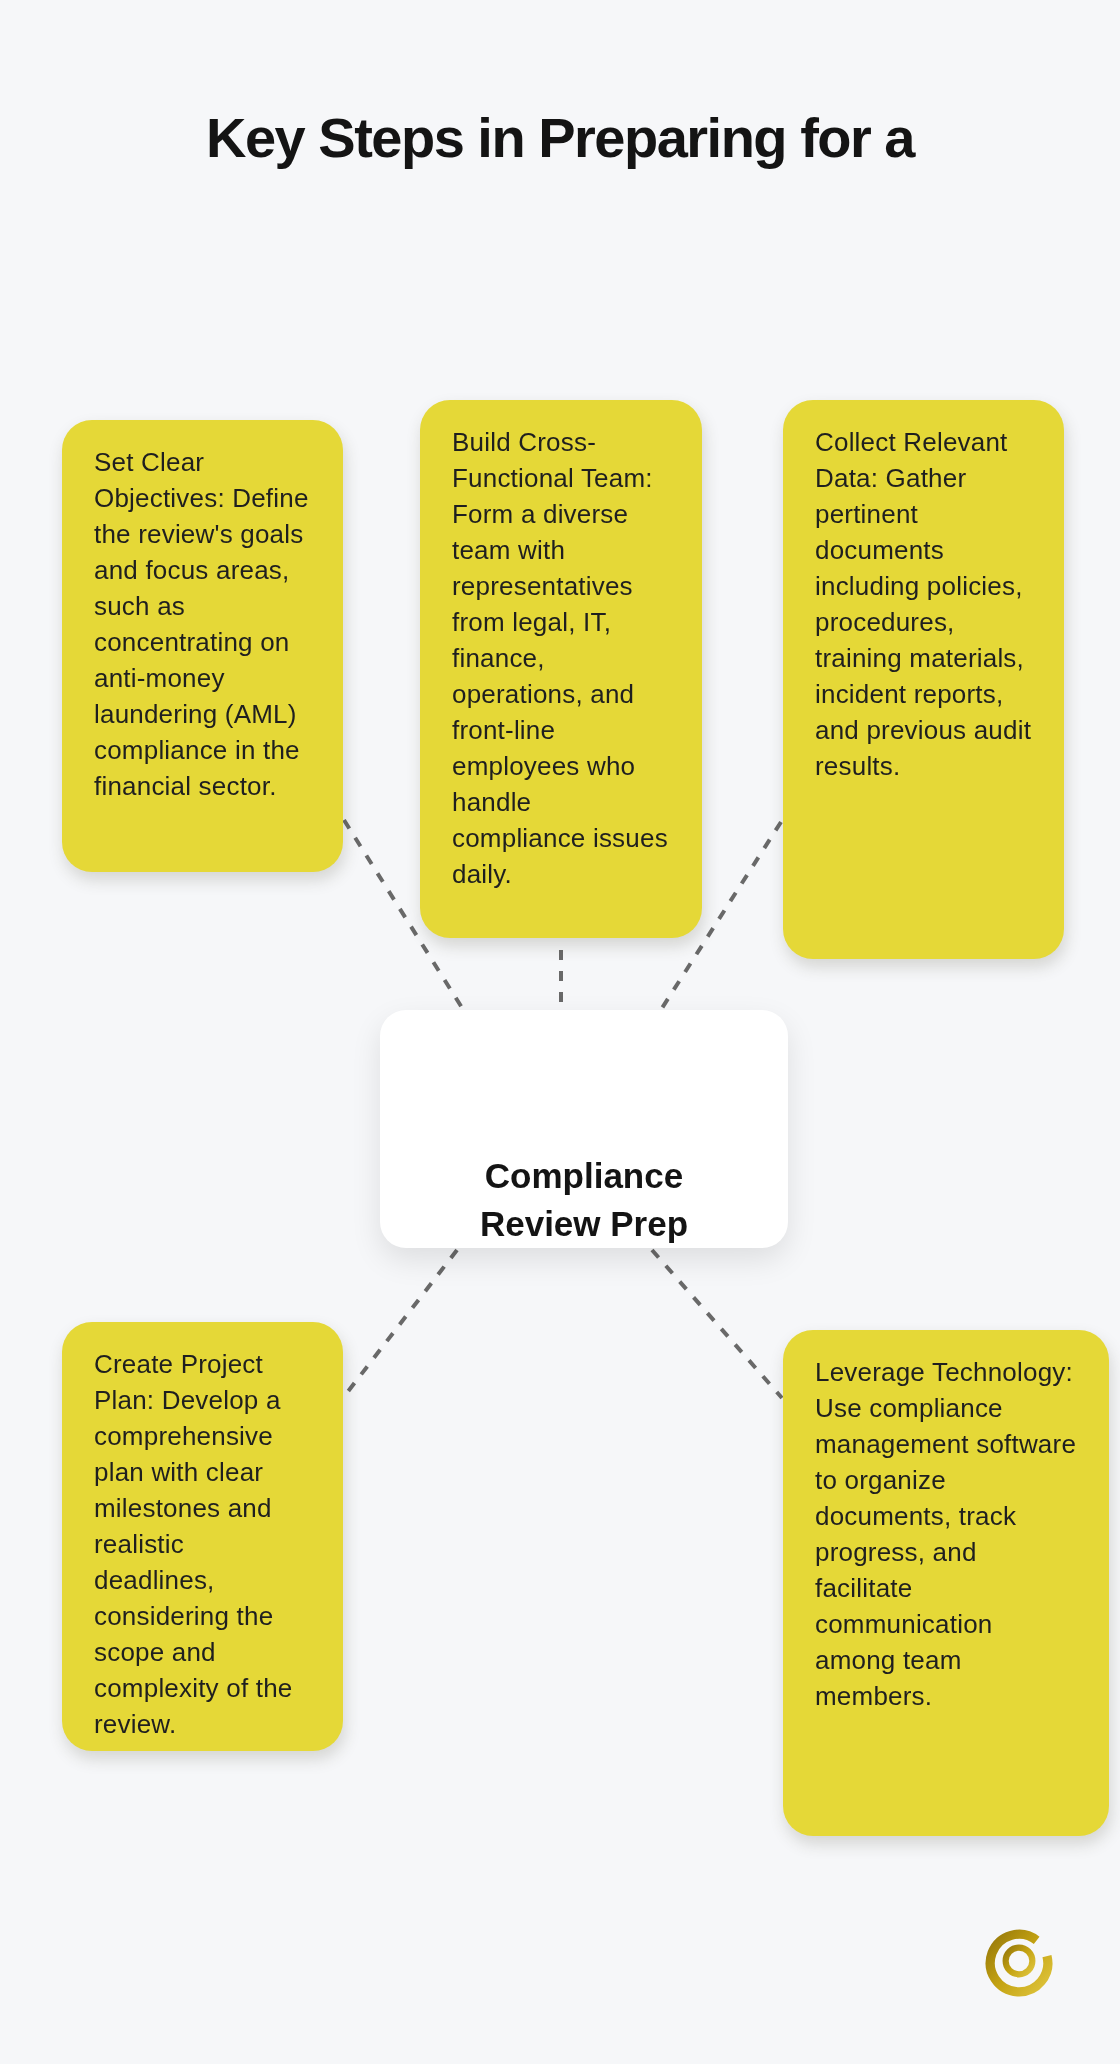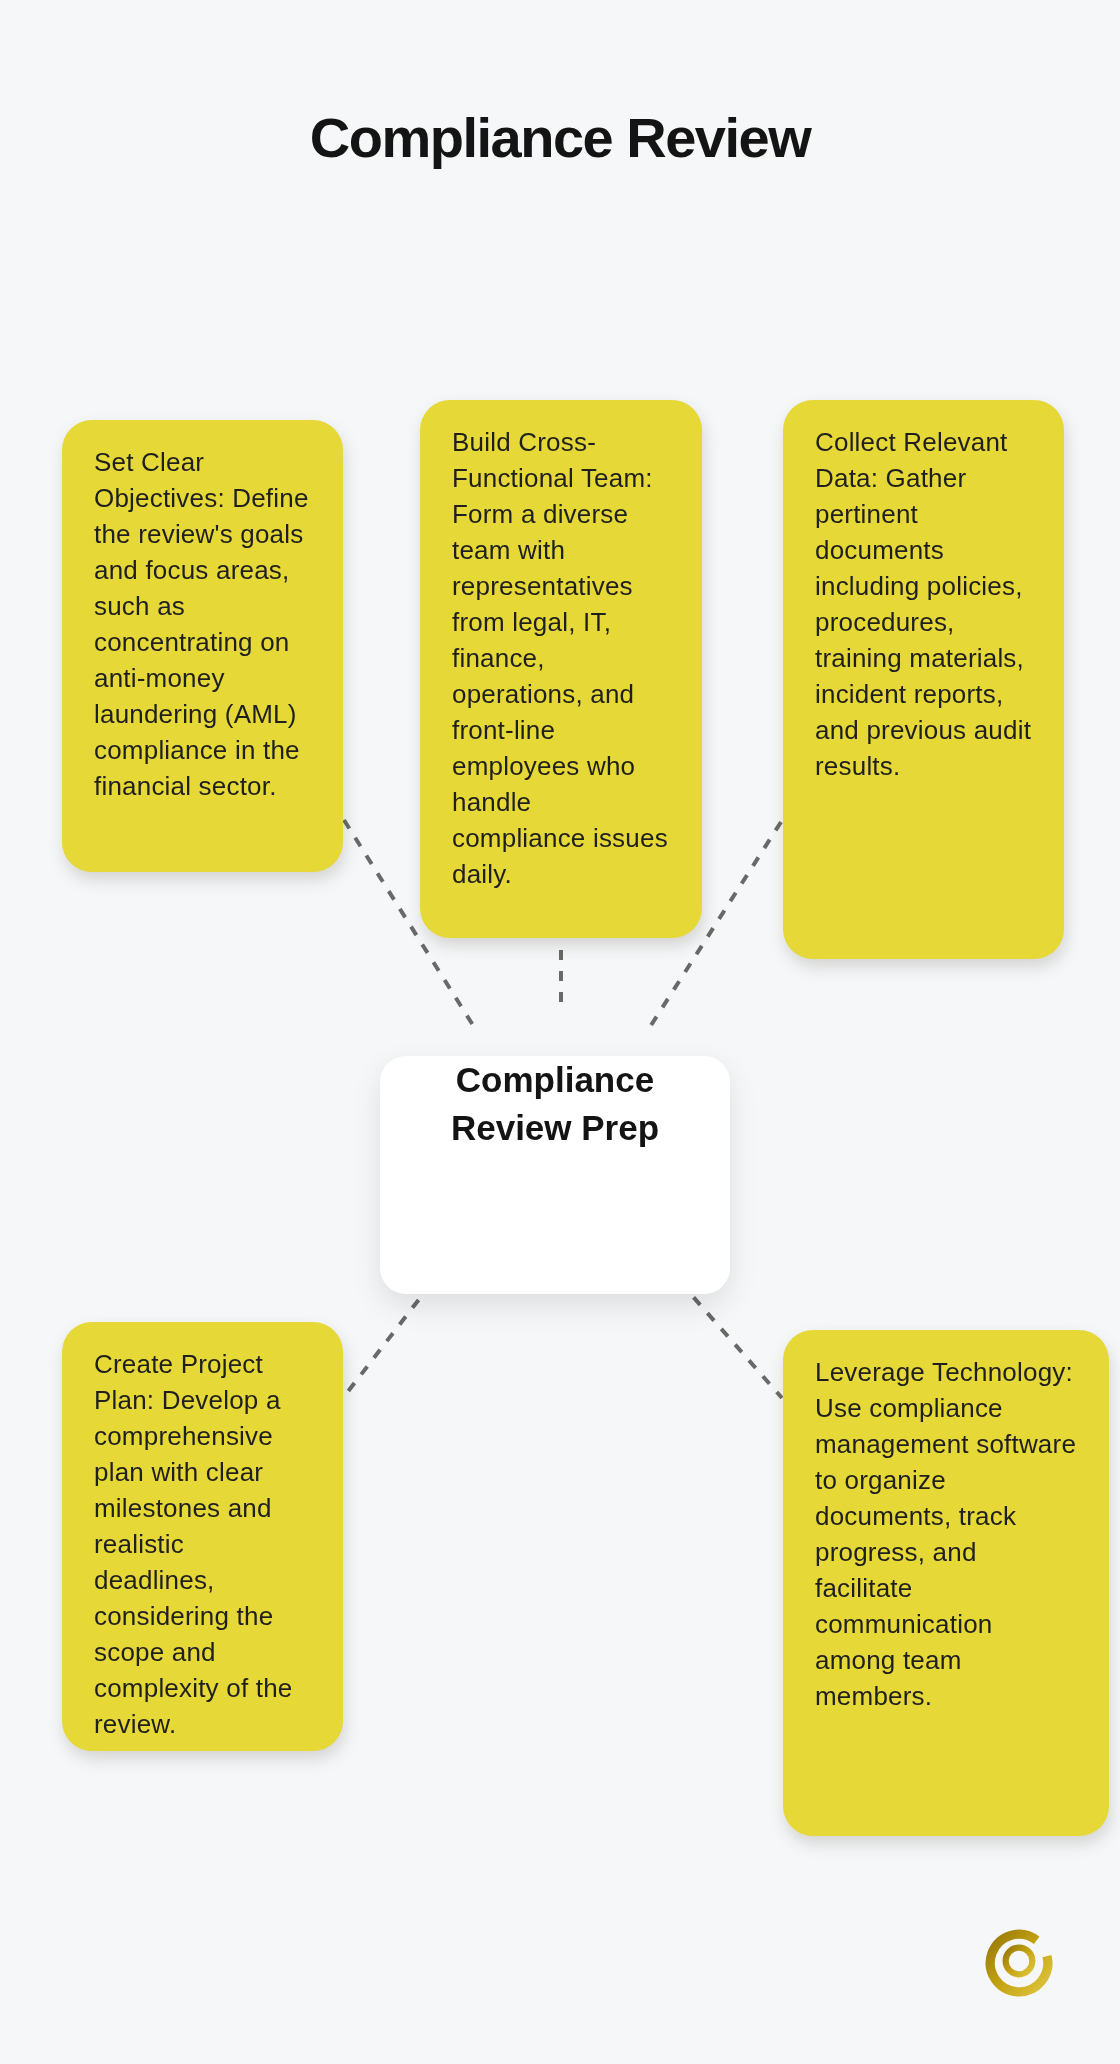--- a/index.html
+++ b/index.html
@@ -55,27 +55,27 @@
     letter-spacing: 0.2px;
   }
   .node-1 { left: 62px;  top: 400px;  width: 281px; height: 452px; margin-top: 20px; }
   .node-2 { left: 420px; top: 400px;  width: 282px; height: 538px; }
   .node-3 { left: 783px; top: 400px;  width: 281px; height: 559px; }
   .node-4 { left: 62px;  top: 1322px; width: 281px; height: 429px; }
   .node-5 { left: 783px; top: 1330px; width: 326px; height: 506px; }
 
   .center-node {
     position: absolute;
-    left: 380px; top: 1056px;
-    width: 350px; height: 238px;
+    left: 380px; top: 1010px;
+    width: 408px; height: 238px;
     background: var(--center-bg, #ffffff);
     border-radius: 26px;
     box-shadow: 0 12px 30px rgba(0, 0, 0, 0.10);
     display: flex;
-    align-items: flex-start;
+    align-items: flex-end;
     justify-content: center;
   }
   .center-label {
     text-align: center;
     font-size: 35px;
     line-height: 48px;
     font-weight: 700;
     color: var(--title-text, #141414);
   }
   .center-label span { display: block; }
@@ -87,21 +87,21 @@
   }
   .logo svg { display: block; }
   .logo .g1 { stop-color: var(--gold-dark, #96780a); }
   .logo .g2 { stop-color: var(--gold-mid, #c3a212); }
   .logo .g3 { stop-color: var(--gold-light, #ddc23a); }
 </style>
 </head>
 <body>
 
 <h1 class="title">
-  <span class="title-line">Compliance Review</span>
+  <span class="title-line">Key Steps in Preparing for a</span>
 </h1>
 
 <svg class="connectors" viewBox="0 0 1120 2064" xmlns="http://www.w3.org/2000/svg">
   <line x1="344" y1="820" x2="476" y2="1030"></line>
   <line x1="561" y1="950" x2="561" y2="1008"></line>
   <line x1="781" y1="822" x2="648" y2="1030"></line>
   <line x1="457" y1="1250" x2="343" y2="1398"></line>
   <line x1="652" y1="1250" x2="782" y2="1398"></line>
 </svg>
 

